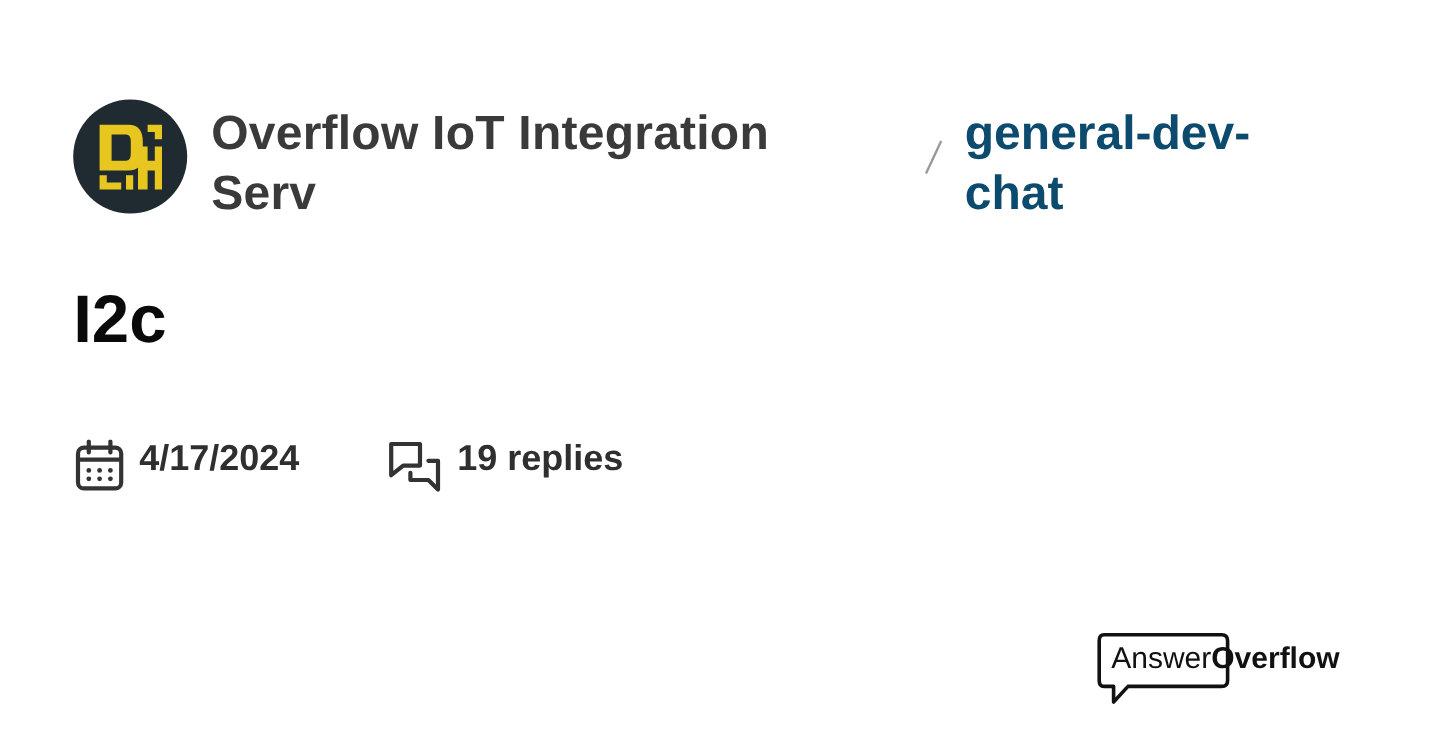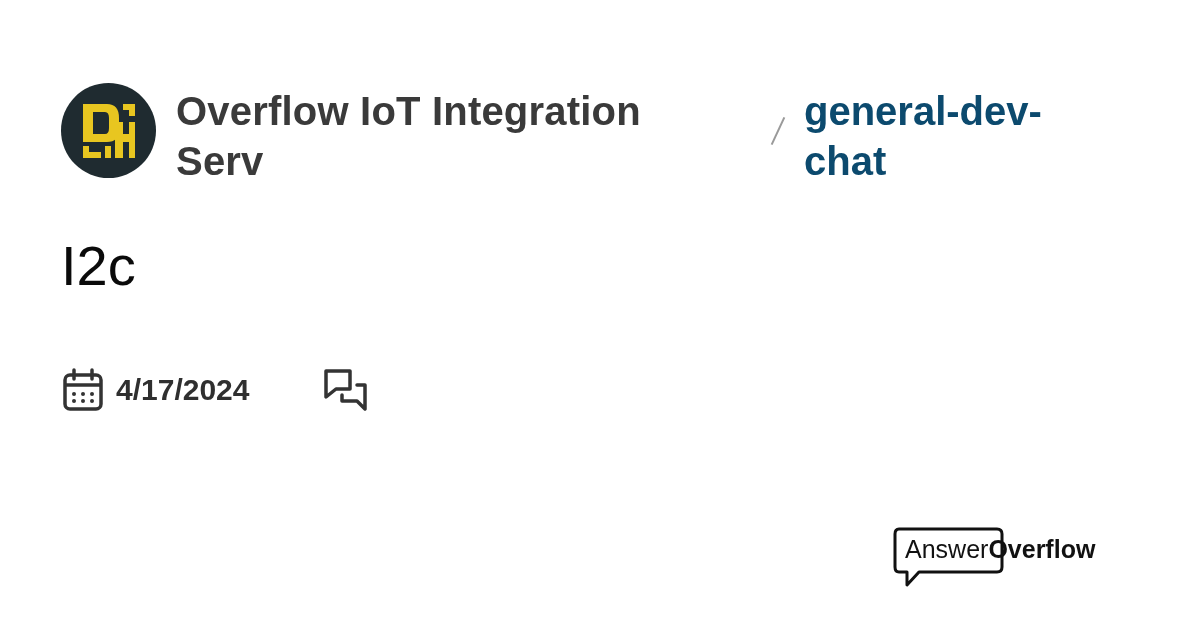--- a/index.html
+++ b/index.html
@@ -6,26 +6,26 @@
   body { width:1200px; height:630px; background:#ffffff; position:relative; overflow:hidden;
          font-family:"Liberation Sans", sans-serif; color:#3a3a3a; }
   .avatar { position:absolute; left:61px; top:83px; width:95px; height:95px; border-radius:50%;
             background:#1f2b30; display:flex; align-items:center; justify-content:center; }
   .server-name { position:absolute; left:176px; top:86px; width:560px; font-size:40px; font-weight:bold;
                  line-height:50px; color:#3a3a3a; letter-spacing:0.2px; }
   .slash { position:absolute; left:777px; top:116px; width:2px; height:30px; background:#9a9a9a;
            transform:rotate(25deg); }
   .channel-name { position:absolute; left:804px; top:86px; width:300px; font-size:40px; font-weight:bold;
                   line-height:50px; color:#0c4a6e; }
-  .thread-title { position:absolute; left:61px; top:236px; font-size:56px; font-weight:normal; color:#0a0a0a; line-height:60px; }
-  .meta { position:absolute; top:366px; height:48px; display:flex; align-items:center; }
+  .thread-title { position:absolute; left:61px; top:236px; font-size:56px; font-weight:bold; color:#0a0a0a; line-height:60px; }
+  .meta { position:absolute; top:366px; height:48px; display:flex; }
   .meta .txt { font-size:30px; font-weight:bold; color:#2f2f2f; margin-left:12px; }
   .meta-date { left:62px; }
   .meta-replies { left:323px; }
-  .brand { position:absolute; left:893px; top:527px; display:flex; align-items:flex-start; }
+  .brand { position:absolute; left:914px; top:527px; display:flex; align-items:flex-start; }
   .brand-bubble { position:relative; }
   .brand-text { position:absolute; left:12px; top:8px; font-size:25px; white-space:nowrap; color:#111; }
   .brand-text .a { font-weight:normal; }
   .brand-text .o { font-weight:bold; }
 </style>
 </head>
 <body>
 
 <div class="avatar">
   <svg width="60" height="62" viewBox="0 0 60 62">
@@ -61,20 +61,21 @@
       <circle cx="30" cy="33" r="2" fill="#333"></circle>
   </svg>
   <span class="txt">4/17/2024</span>
 </div>
 
 <div class="meta meta-replies">
   <svg width="46" height="46" viewBox="0 0 46 46">
     <path d="M3 4 H27 V22 H13 L3 30 Z" fill="none" stroke="#333" stroke-width="3.5" stroke-linejoin="round"></path>
     <path d="M19 28 V34 H34 L42 42 V18 H34" fill="none" stroke="#333" stroke-width="3.5" stroke-linejoin="round" stroke-linecap="round"></path>
   </svg>
+  <span class="txt">19 replies</span>
 </div>
 
 <div class="brand">
   <div class="brand-bubble">
     <svg width="115" height="64" viewBox="0 0 115 64">
       <path d="M6 2 H104 Q109 2 109 7 V40 Q109 45 104 45 H26 L14 58 V45 H6 Q2 45 2 40 V7 Q2 2 6 2 Z" fill="none" stroke="#111" stroke-width="3" stroke-linejoin="round"></path>
     </svg>
     <div class="brand-text">
       <span class="a">Answer</span><span class="o">Overflow</span>
     </div>

